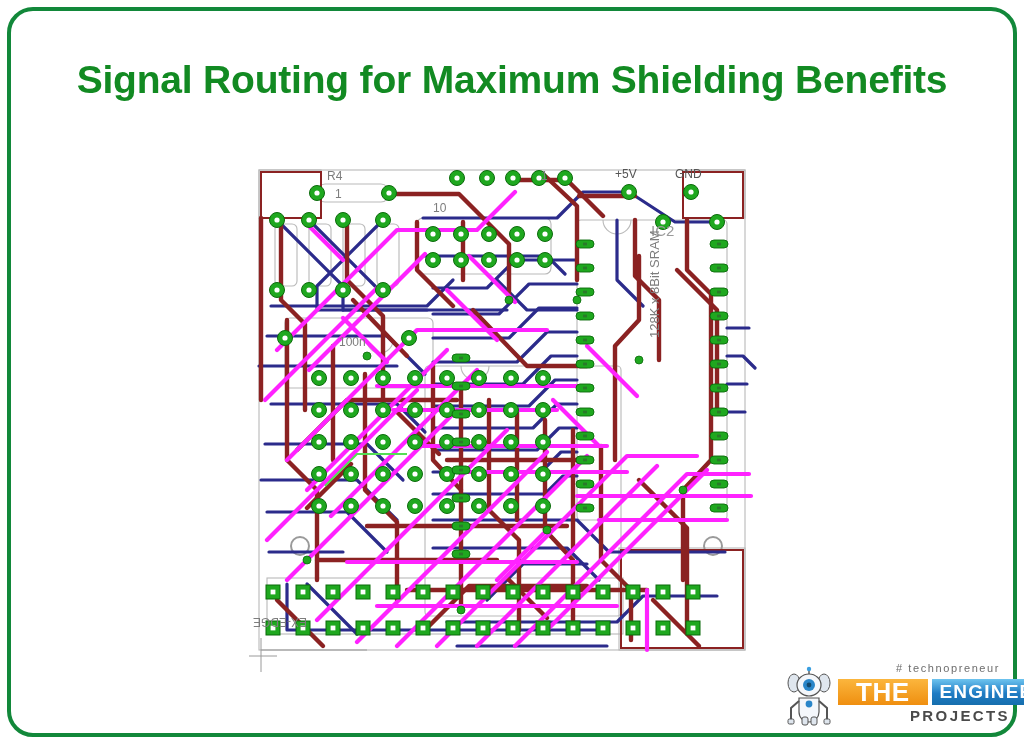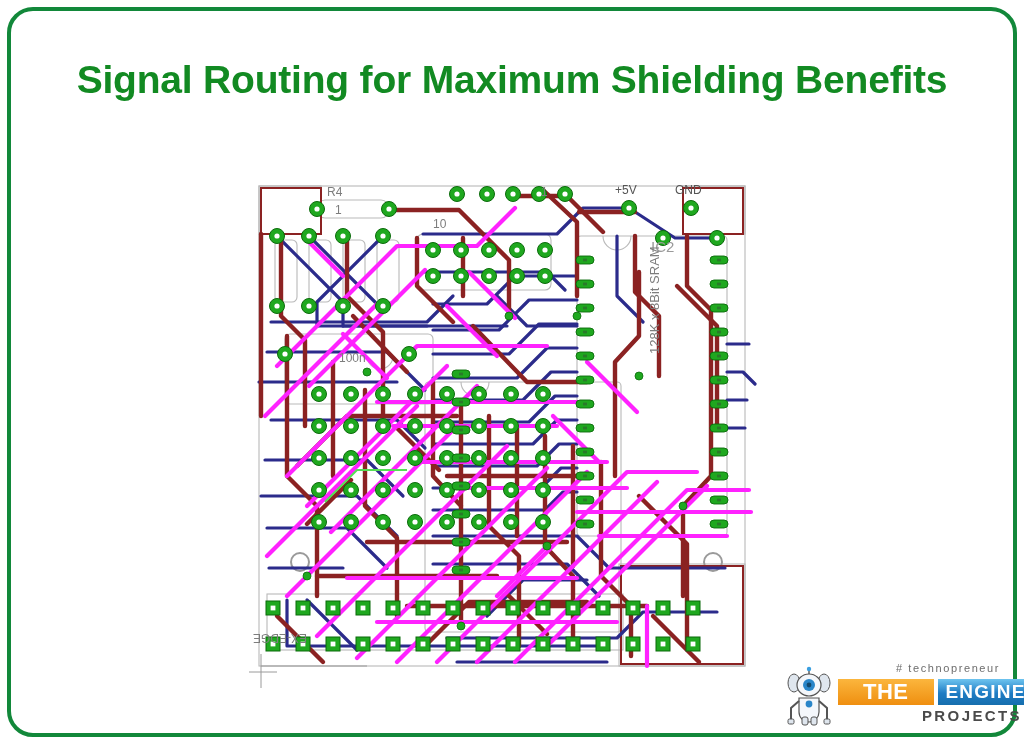--- a/index.html
+++ b/index.html
@@ -36,21 +36,20 @@
   }
 
   
   .pcb-wrap{
     position:absolute;left:247px;top:160px;
     width:510px;height:515px;
   }
   .pcb{
     position:absolute;left:0;top:0;width:510px;height:515px;
     background:#c4b5fd;
-    margin-top:16px;
   }
   .pcb svg{display:block;}
 
   
   .logo{
     position:absolute;left:782px;top:660px;width:228px;height:72px;
   }
   .logo-robot{
     position:absolute;left:4px;top:6px;width:46px;height:60px;
   }
@@ -62,34 +61,34 @@
     letter-spacing:1.6px;
     font-family:"Liberation Sans", sans-serif;
     white-space:nowrap;
   }
   .logo-bar{
     position:absolute;left:56px;top:19px;height:26px;
     display:flex;align-items:stretch;
   }
   .logo-the{
     background:linear-gradient(180deg,#fbb63d 0%,#ef8f10 100%);
-    color:#ffffff;font-weight:bold;font-size:22px;
+    color:#ffffff;font-weight:bold;font-size:26px;
     display:flex;align-items:center;justify-content:center;
-    padding:0 25px;letter-spacing:0.5px;
+    padding:0 18px;letter-spacing:0.5px;
     font-family:"Liberation Sans", sans-serif;
   }
   .logo-eng{
     background:linear-gradient(180deg,#6ec4ef 0%,#1f7cc4 55%,#166ead 100%);
     color:#ffffff;font-weight:bold;font-size:19px;
     display:flex;align-items:center;justify-content:center;
     padding:0 8px;margin-left:4px;letter-spacing:1.2px;
     font-family:"Liberation Sans", sans-serif;
   }
   .logo-projects{
-    position:absolute;left:68px;top:47px;width:172px;
+    position:absolute;left:56px;top:47px;width:172px;
     text-align:right;
     font-size:15px;font-weight:bold;color:#4a4a4a;
     letter-spacing:2.4px;
     font-family:"Liberation Sans", sans-serif;
   }
 </style>
 </head>
 <body>
 
 <div class="slide">

